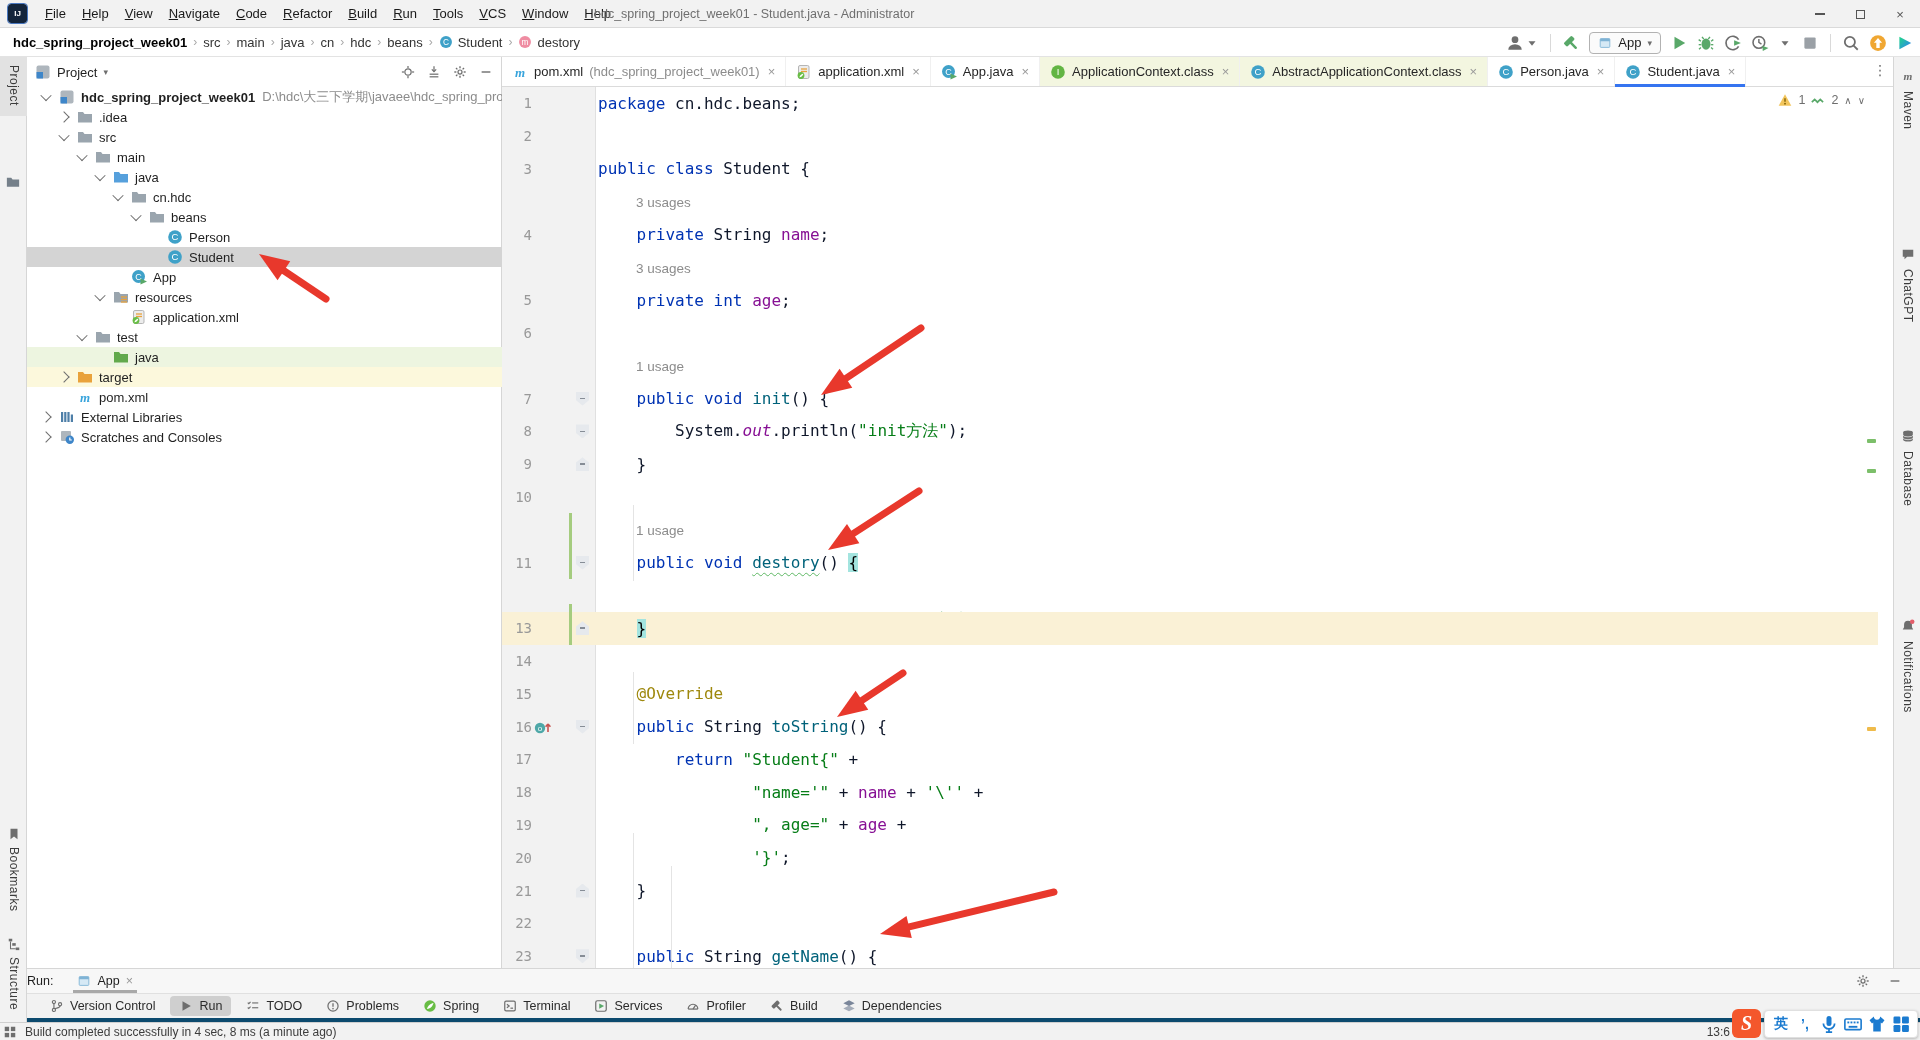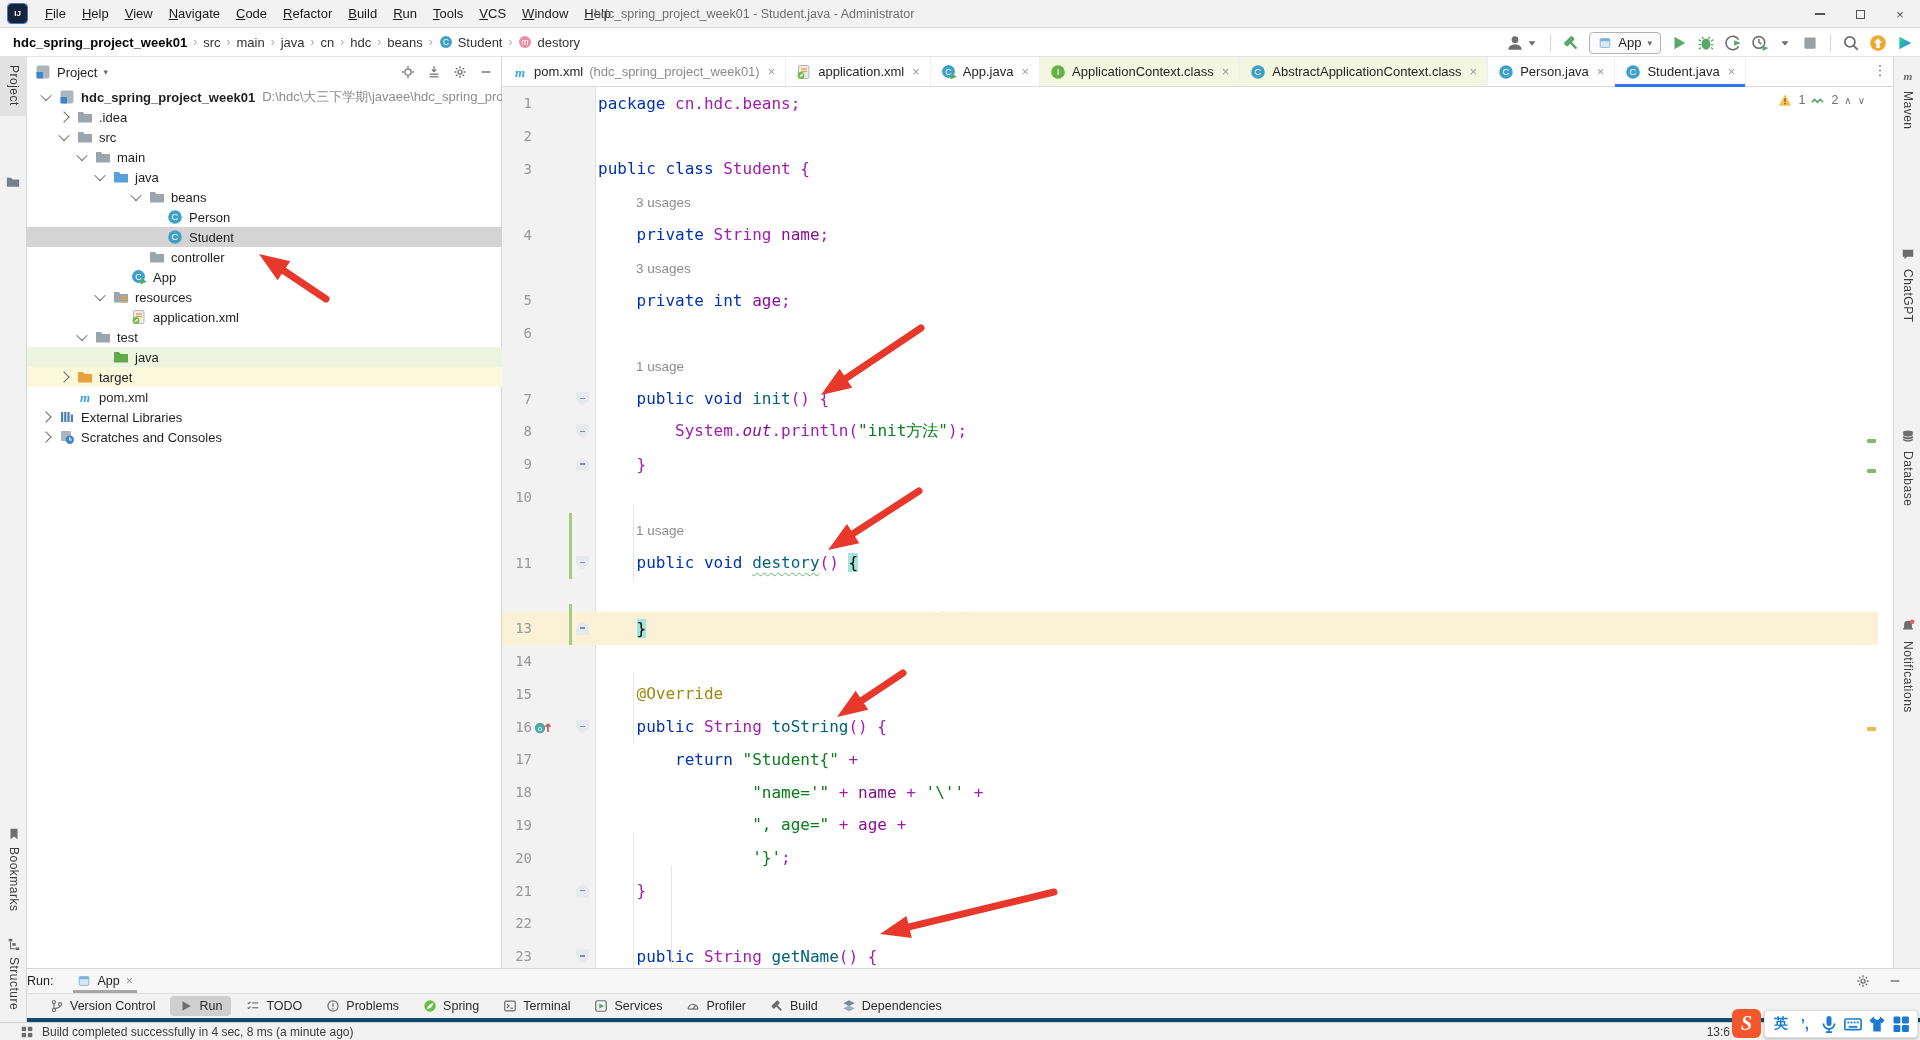--- a/index.html
+++ b/index.html
@@ -67,21 +67,21 @@
 .tab.active::after{content:"";position:absolute;left:0;right:0;bottom:-1px;height:3px;background:var(--accent)}
 #tab-kebab{position:absolute;right:6px;top:5px;color:#6E6E6E;font-size:14px}
 #gutter-bg{position:absolute;left:0;top:30px;width:94px;height:881px;background:#F2F2F2;border-right:1px solid #E0E0E0}
 #ed-rows{position:absolute;left:0;top:30px;width:1376px;height:881px;overflow:hidden}
 .ed-row{position:absolute;left:0;width:100%;height:32.8px;display:flex;align-items:center}
 .ed-row.cur{background:var(--curline)}
 .ln{width:30px;text-align:right;font-family:"DejaVu Sans Mono",monospace;font-size:14px;color:#999;flex:0 0 auto}
 .gut{width:64px;height:100%;position:relative;flex:0 0 auto}
 .codeln{font-family:"DejaVu Sans Mono",monospace;font-size:16px;white-space:pre;color:#000}
 .inlay-text{font-family:"Liberation Sans",sans-serif;font-size:13.5px;color:#8C8C8C;margin-left:38px}
-.tk-k{color:var(--kw)} .tk-p{color:#a21caf} .tk-s{color:var(--str)} .tk-f{color:var(--fld)} .tk-m{color:var(--mth)}
+.tk-k{color:var(--kw)} .tk-p{color:#0f172a} .tk-s{color:var(--str)} .tk-f{color:var(--fld)} .tk-m{color:var(--mth)}
 .tk-o{color:var(--fld);font-style:italic} .tk-a{color:var(--ann)}
 .tk-sq{color:var(--str);text-decoration:underline;text-decoration-style:wavy;text-decoration-color:#5FB865;text-decoration-thickness:1px;text-underline-offset:4px}
 .tk-msq{color:var(--mth);text-decoration:underline;text-decoration-style:wavy;text-decoration-color:#5FB865;text-decoration-thickness:1px;text-underline-offset:4px}
 .tk-bh{color:#000;background:var(--brace)}
 .fold{position:absolute;left:44px;top:50%;margin-top:-7px;width:13px;height:14px;background:#E6E9ED;display:flex;align-items:center;justify-content:center}
 .fold i{display:block;width:5px;height:1.5px;background:#868D96}
 .fold.fm{clip-path:polygon(0 0,100% 0,100% 62%,50% 100%,0 62%)}
 .fold.fe{clip-path:polygon(50% 0,100% 38%,100% 100%,0 100%,0 38%)}
 .chg-bar{position:absolute;left:37px;top:0;width:2.5px;height:100%;background:#A5CC7F}
 .ovr-ic{position:absolute;left:2px;top:50%;margin-top:-8px;width:18px;height:16px}
@@ -94,21 +94,21 @@
 #run-header .rh-label{margin-left:0;color:#1f1f1f}
 #run-tab{display:flex;align-items:center;gap:6px;margin-left:16px;height:100%;padding:0 8px;position:relative}
 #run-tab::after{content:"";position:absolute;left:4px;right:4px;bottom:0;height:3px;background:#A8A8A8}
 #rh-icons{margin-left:auto;display:flex;align-items:center;gap:18px;padding-right:18px;color:#6E6E6E}
 
 #toolbar-bottom{position:absolute;left:27px;top:994px;width:1893px;height:28px;background:var(--panelbg);border-bottom:4px solid #0c4a6e;display:flex;align-items:center;gap:6px;padding-left:14px}
 .twbtn{display:flex;align-items:center;gap:6px;font-size:12.5px;color:#2b2b2b;padding:3px 9px;border-radius:4px;cursor:default}
 .twbtn.active{background:#CFCFCF}
 
 #statusbar{position:absolute;left:0;top:1022px;width:1920px;height:18px;background:var(--panelbg);border-top:1px solid #CFCFCF;display:flex;align-items:center;font-size:12px;color:#3c3c3c}
-#status-left{display:flex;align-items:flex-end;gap:8px;padding-left:20px}
+#status-left{display:flex;align-items:flex-end;gap:8px;padding-left:3px}
 #status-right{margin-left:auto;display:flex;align-items:center;gap:14px;padding-right:190px}
 #ime{position:absolute;right:2px;bottom:2px;display:flex;align-items:flex-end;gap:3px;z-index:50}
 #sogou-logo{width:29px;height:29px;border-radius:6px;background:#F4572C;color:#fff;font-weight:bold;font-style:italic;font-size:20px;display:flex;align-items:center;justify-content:center;font-family:"Liberation Serif",serif}
 #ime-bar{height:28px;background:#fff;border:1px solid #E0E0E0;border-radius:4px;box-shadow:0 1px 3px rgba(0,0,0,.25);display:flex;align-items:center;gap:4px;padding:0 6px}
 .ime-ic{color:#1B7BD0;font-weight:bold;font-size:14px;display:flex;align-items:center;justify-content:center;width:20px;height:20px}
 
 #arrows{position:absolute;left:0;top:0;width:1920px;height:1040px;pointer-events:none;z-index:40}
 </style>
 </head>
 <body>
@@ -461,20 +461,29 @@
         </div>
         <div class="tr-row" style="padding-left: 69px;">
           <span class="chev exp"></span>
           <span class="ic ">
             <svg viewBox="0 0 16 16">
               <path d="M1 3 h5 l1.5 2 H15 v8.5 H1 z" fill="#56A0DC"></path>
             </svg>
           </span>
           <span class="tr-label">java</span>
         </div>
+        <div class="tr-row" style="padding-left: 87px;">
+          <span class="chev exp"></span>
+          <span class="ic ">
+            <svg viewBox="0 0 16 16">
+              <path d="M1 3 h5 l1.5 2 H15 v8.5 H1 z" fill="#9AA5AE"></path>
+            </svg>
+          </span>
+          <span class="tr-label">cn.hdc</span>
+        </div>
         <div class="tr-row" style="padding-left: 105px;">
           <span class="chev exp"></span>
           <span class="ic ">
             <svg viewBox="0 0 16 16">
               <path d="M1 3 h5 l1.5 2 H15 v8.5 H1 z" fill="#9AA5AE"></path>
             </svg>
           </span>
           <span class="tr-label">beans</span>
         </div>
         <div class="tr-row" style="padding-left: 123px;">
@@ -489,29 +498,20 @@
         </div>
         <div class="tr-row" style="padding-left: 123px; background: var(--sel);">
           <span class="chev-spacer"></span>
           <span class="ic ">
             <svg viewBox="0 0 16 16">
               <circle cx="8" cy="8" r="6.8" fill="#3FA1C8"></circle>
               <text x="8" y="11.3" font-size="9.5" text-anchor="middle" fill="#fff" font-family="sans-serif">C</text>
             </svg>
           </span>
           <span class="tr-label">Student</span>
-        </div>
-        <div class="tr-row" style="padding-left: 105px;">
-          <span class="chev-spacer"></span>
-          <span class="ic ">
-            <svg viewBox="0 0 16 16">
-              <path d="M1 3 h5 l1.5 2 H15 v8.5 H1 z" fill="#9AA5AE"></path>
-            </svg>
-          </span>
-          <span class="tr-label">controller</span>
         </div>
         <div class="tr-row" style="padding-left: 87px;">
           <span class="chev-spacer"></span>
           <span class="ic ">
             <svg viewBox="0 0 16 16">
               <circle cx="7.5" cy="7.5" r="6.5" fill="#3FA1C8"></circle>
               <text x="7.5" y="11" font-size="9" text-anchor="middle" fill="#fff" font-family="sans-serif">C</text>
               <polygon points="9.5,9.5 16,12.5 9.5,15.5" fill="#59A869"></polygon>
             </svg>
           </span>

